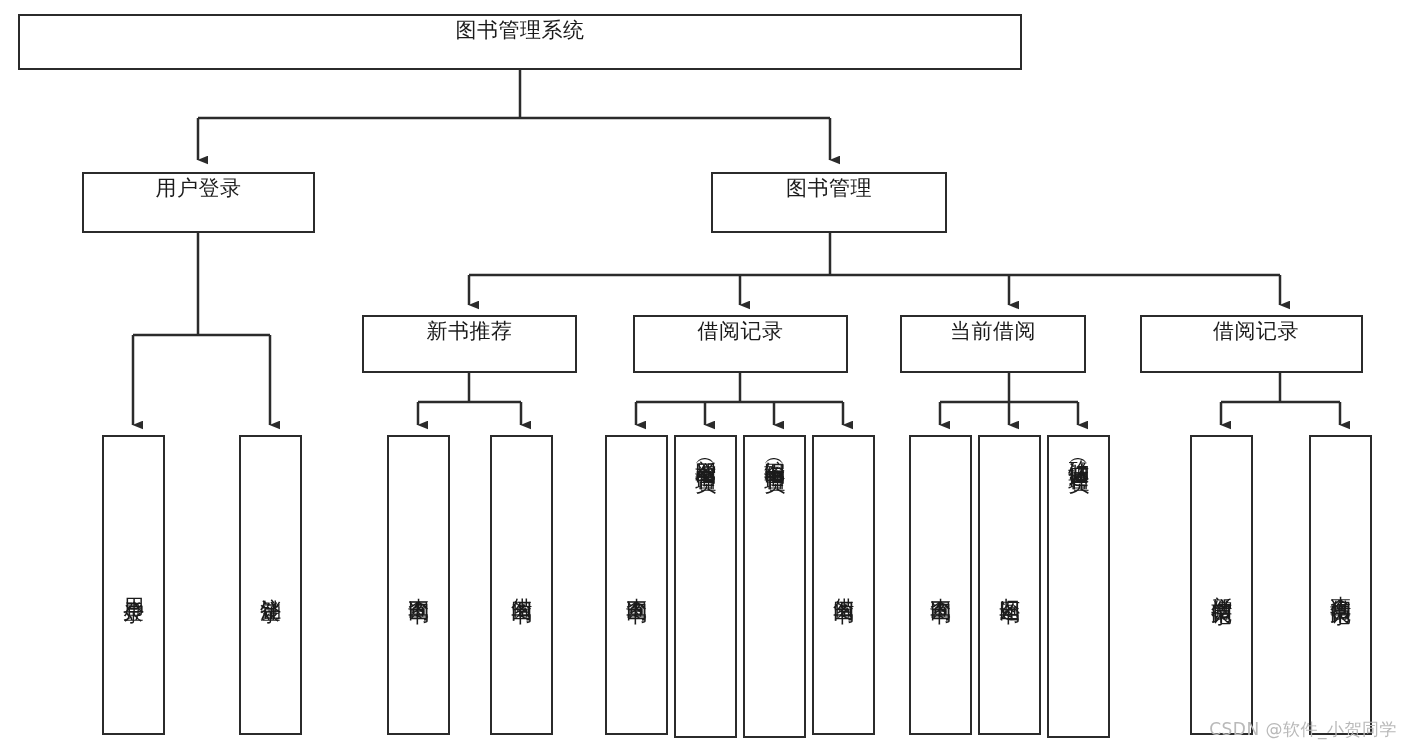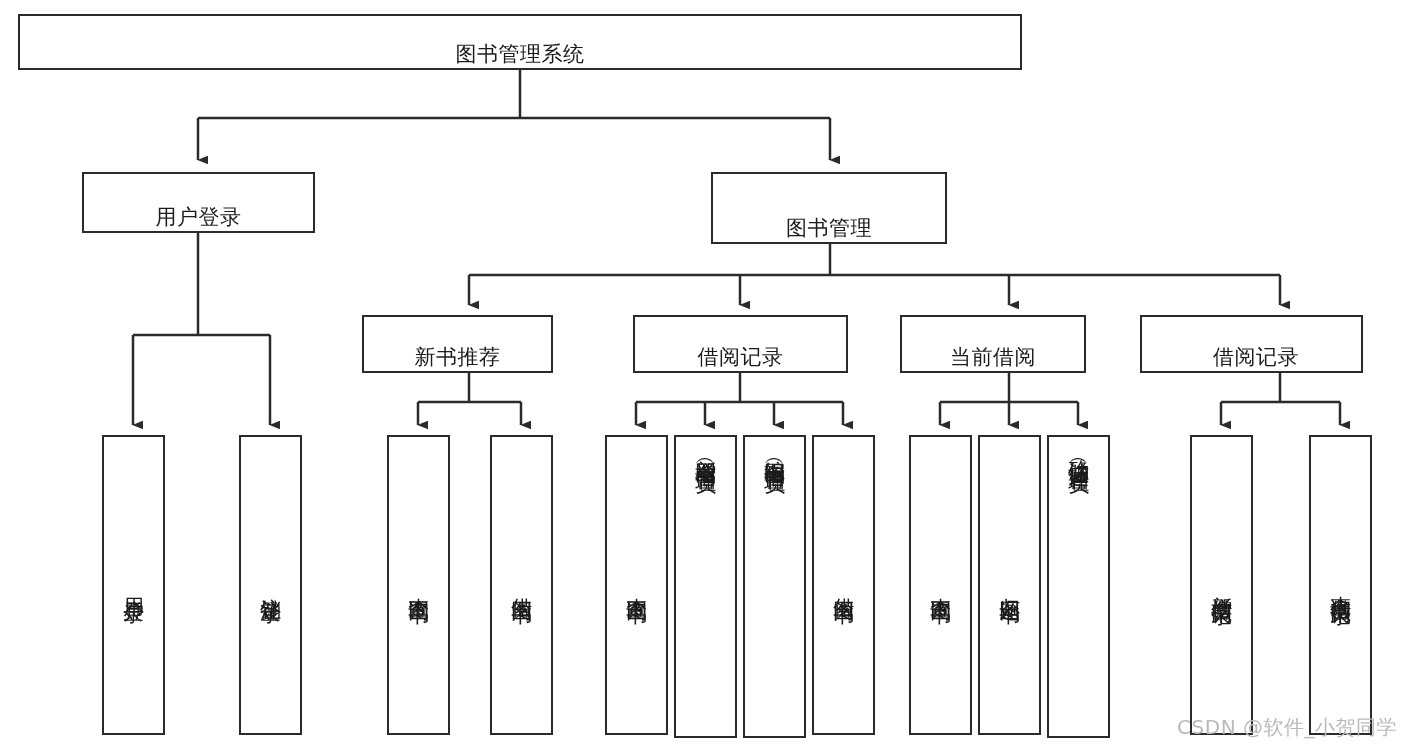--- a/index.html
+++ b/index.html
@@ -14,21 +14,21 @@
     background: #ffffff;
     font-family: "DejaVu Sans", "Liberation Sans", sans-serif;
     overflow: hidden;
   }
   .node {
     position: absolute;
     box-sizing: border-box;
     border: 2.5px solid #2b2b2b;
     background: #ffffff;
     display: flex;
-    align-items: flex-end;
+    align-items: flex-start;
     justify-content: center;
     color: #1b1b1b;
   }
   .node.horiz {
     font-size: 21px;
     letter-spacing: 0.5px;
     white-space: nowrap;
   }
   .node.vert {
     padding: 6px 0;
@@ -55,21 +55,21 @@
   }
   svg.links path, svg.links line {
     stroke: #2b2b2b;
     stroke-width: 2.5;
     fill: none;
   }
   .watermark {
     position: absolute;
     right: 8px;
     bottom: 6px;
-    font-size: 20px;
+    font-size: 17px;
     color: #b9b9b9;
     white-space: nowrap;
     letter-spacing: 0.5px;
   }
 </style>
 </head>
 <body>
 
 <div id="canvas">
 
@@ -124,25 +124,25 @@
     <line x1="1340" y1="402" x2="1340" y2="425" marker-end="url(#arrowhead)"></line>
   </svg>
 
   <div class="node horiz" style="left:18px; top:14px; width:1004px; height:56px;">
     <span>图书管理系统</span>
   </div>
 
   <div class="node horiz" style="left:82px; top:172px; width:233px; height:61px;">
     <span>用户登录</span>
   </div>
-  <div class="node horiz" style="left:711px; top:172px; width:236px; height:72px;">
+  <div class="node horiz" style="left:711px; top:172px; width:236px; height:61px;">
     <span>图书管理</span>
   </div>
 
-  <div class="node horiz" style="left:362px; top:315px; width:191px; height:58px;">
+  <div class="node horiz" style="left:362px; top:315px; width:215px; height:58px;">
     <span>新书推荐</span>
   </div>
   <div class="node horiz" style="left:633px; top:315px; width:215px; height:58px;">
     <span>借阅记录</span>
   </div>
   <div class="node horiz" style="left:900px; top:315px; width:186px; height:58px;">
     <span>当前借阅</span>
   </div>
   <div class="node horiz" style="left:1140px; top:315px; width:223px; height:58px;padding-left:9px;">
     <span>借阅记录</span>

